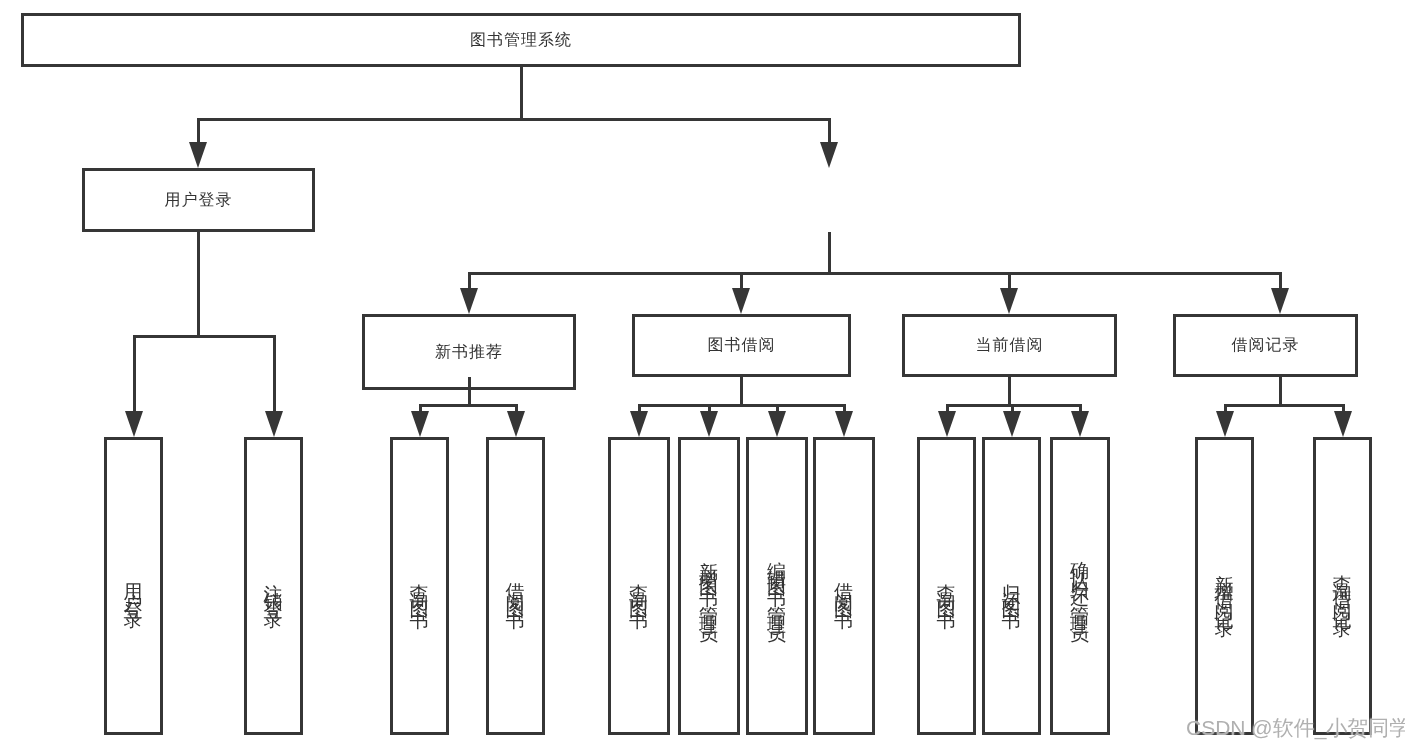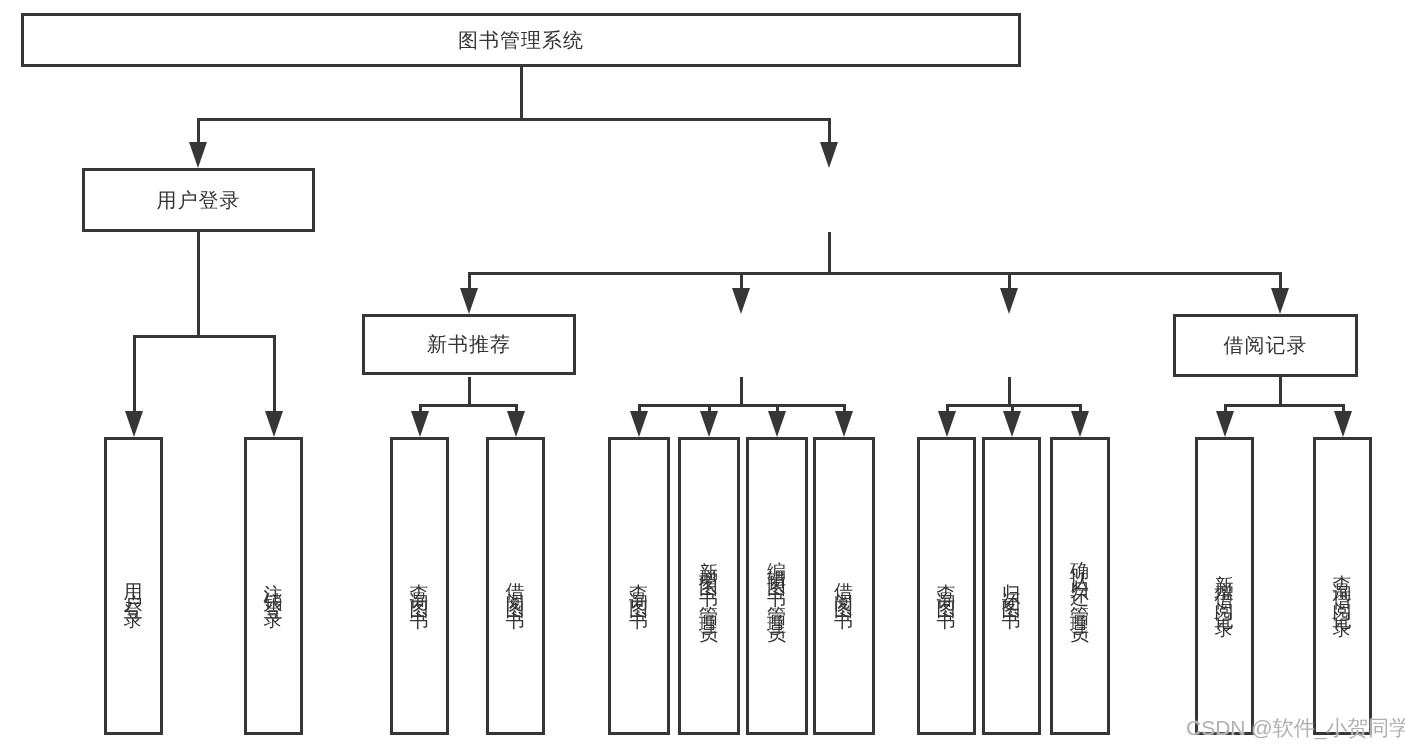--- a/index.html
+++ b/index.html
@@ -17,21 +17,21 @@
     background:var(--background);
     overflow:hidden;
   }
   
   .box{
     position:absolute;
     background:#fff;
     border:3px solid var(--line);
     display:flex;align-items:center;justify-content:center;
     color:var(--text);
-    font-size:20px;
+    font-size:16px;
     letter-spacing:1px;
   }
   
   .leaf{
     top:437px;width:59px;height:298px;
     font-size:19px;letter-spacing:normal;
   }
   .vtext{
     writing-mode:vertical-rl;
     text-orientation:mixed;
@@ -92,22 +92,28 @@
   <div class="h" style="left:468px;top:272px;width:814px"></div>
   <div class="v" style="left:468px;top:272px;height:20px"></div>
   <div class="ah" style="left:460px;top:288px"></div>
   <div class="v" style="left:740px;top:272px;height:20px"></div>
   <div class="ah" style="left:732px;top:288px"></div>
   <div class="v" style="left:1008px;top:272px;height:20px"></div>
   <div class="ah" style="left:1000px;top:288px"></div>
   <div class="v" style="left:1279px;top:272px;height:20px"></div>
   <div class="ah" style="left:1271px;top:288px"></div>
 
-  <div class="box" style="left:362px;top:314px;width:214px;height:61px">
+  <div class="box" style="left:362px;top:314px;width:214px;height:76px">
     <span>新书推荐</span>
+  </div>
+  <div class="box" style="left:632px;top:314px;width:219px;height:63px">
+    <span>图书借阅</span>
+  </div>
+  <div class="box" style="left:902px;top:314px;width:215px;height:63px">
+    <span>当前借阅</span>
   </div>
   <div class="box" style="left:1173px;top:314px;width:185px;height:63px">
     <span>借阅记录</span>
   </div>
 
   <div class="v" style="left:468px;top:377px;height:29px"></div>
   <div class="h" style="left:419px;top:404px;width:98px"></div>
   <div class="v" style="left:419px;top:404px;height:12px"></div>
   <div class="ah" style="left:411px;top:411px"></div>
   <div class="v" style="left:515px;top:404px;height:12px"></div>

